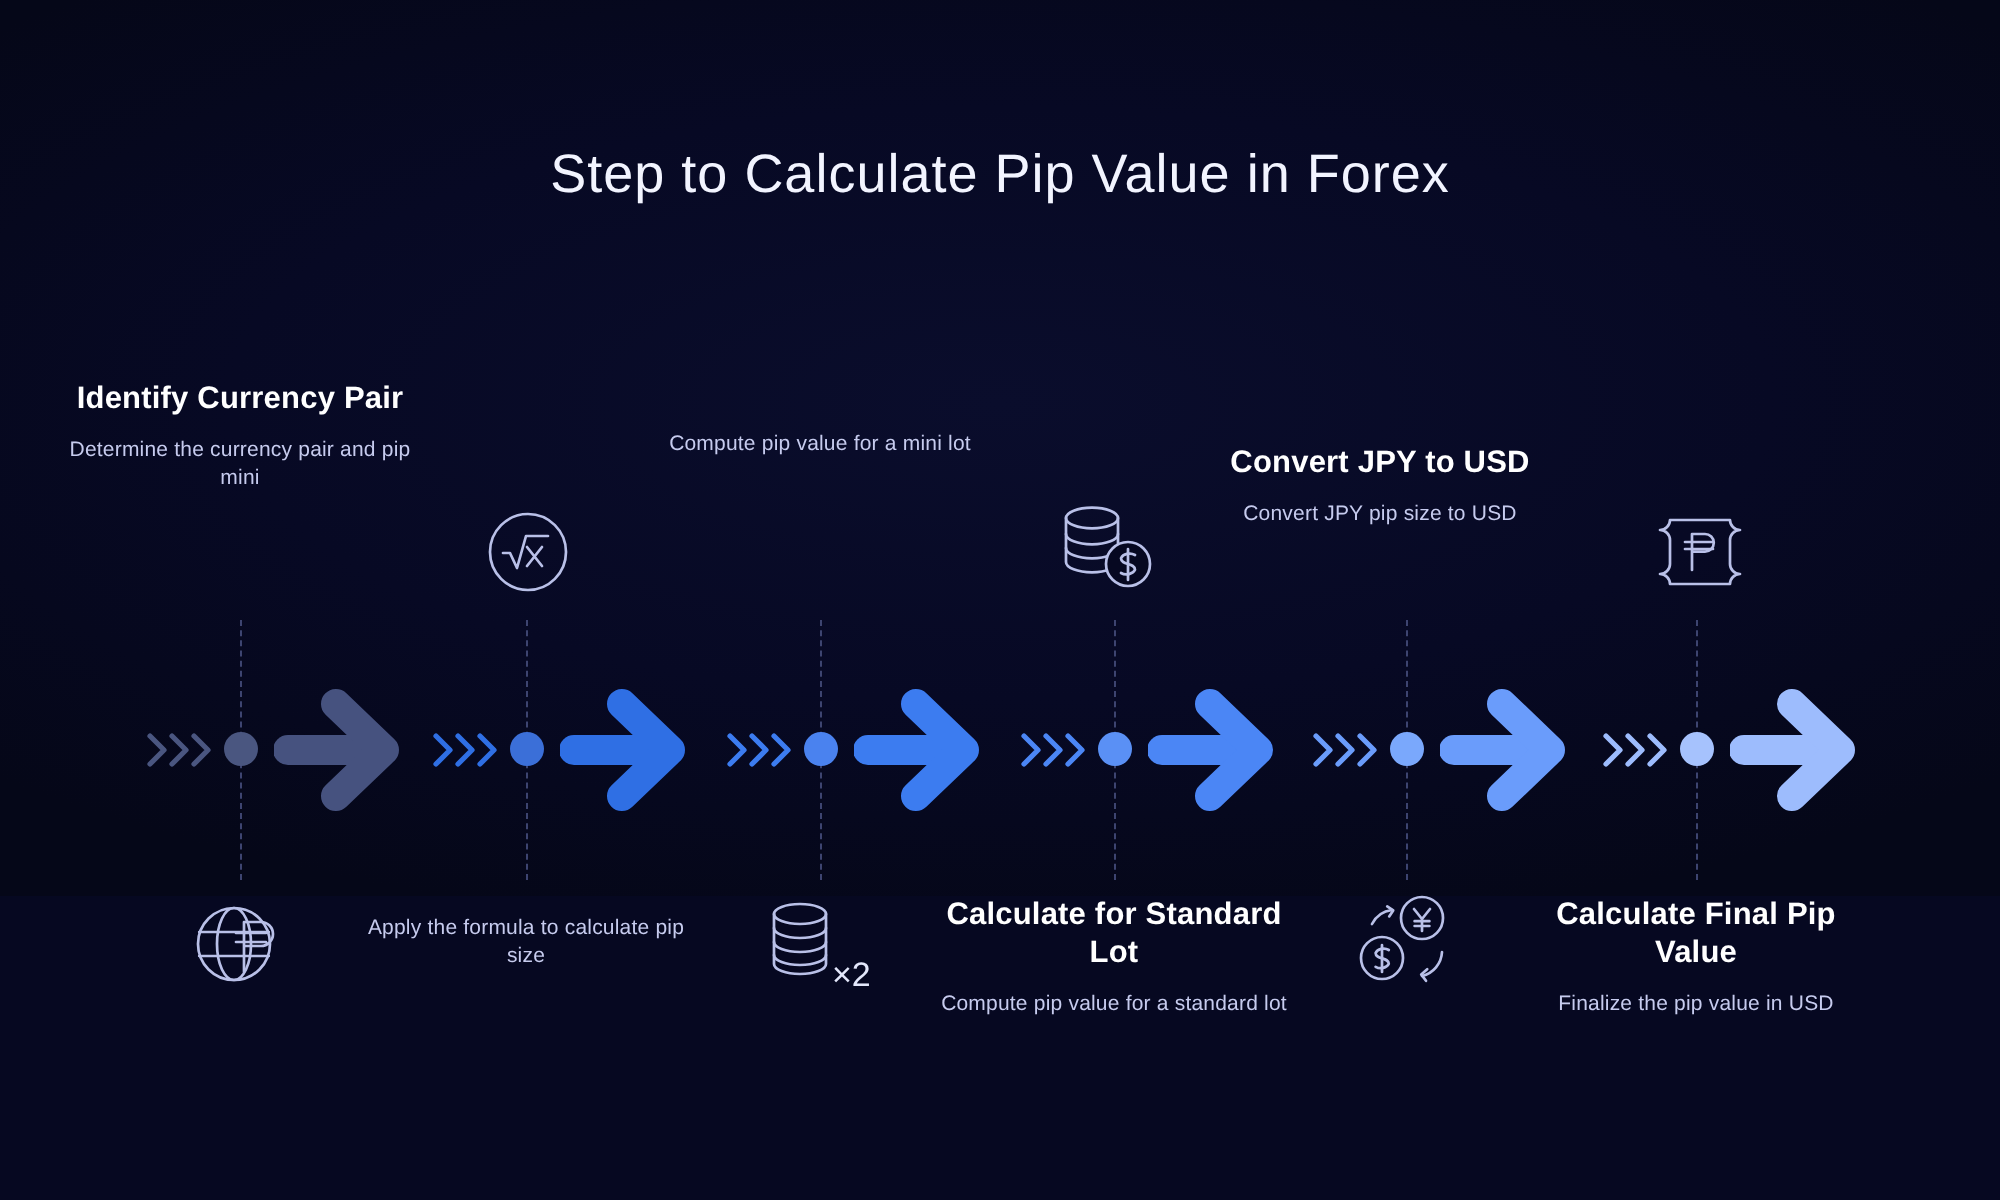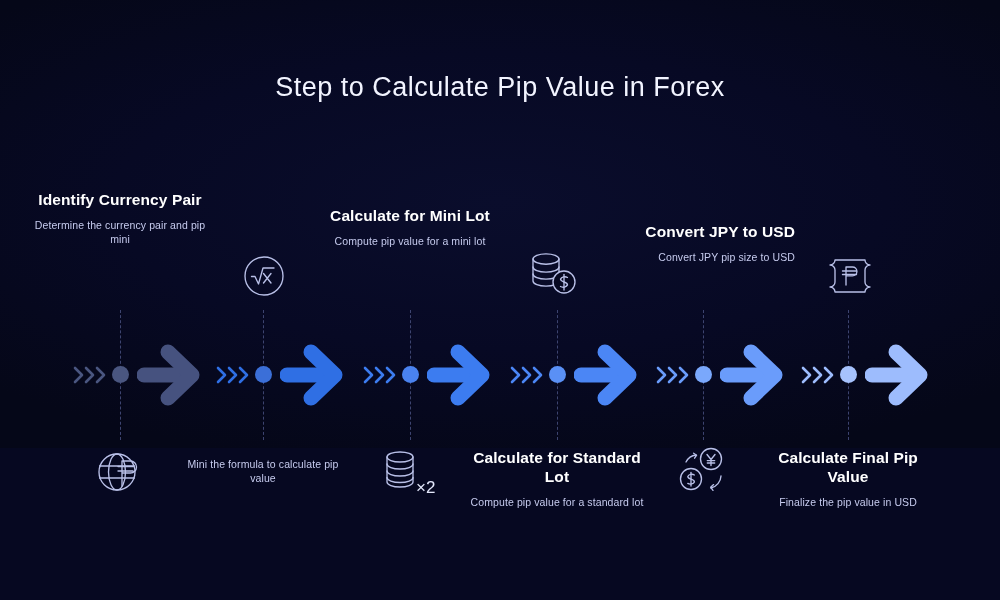--- a/index.html
+++ b/index.html
@@ -105,21 +105,21 @@
     </svg>
     <div class="node" style="left:255px; background:#3b6fd8;"></div>
     <svg class="arrow" style="left:280px;" width="66" height="74" viewBox="0 0 66 74">
       <g fill="none" stroke="#2f6fe4" stroke-width="15" stroke-linecap="round" stroke-linejoin="round">
         <path d="M7 37 L50 37"></path>
           <path d="M31 14 L55 37 L31 60"></path>
       </g>
     </svg>
 
     <div class="block" style="left:175px; top:416px;">
-      <div class="p">Mini the formula to calculate pip value</div>
+      <div class="p">Apply the formula to calculate pip size</div>
     </div>
 
     <div class="icon" style="left:238px; top:218px;">
       <svg width="52" height="52" viewBox="0 0 52 52">
         <circle cx="26" cy="26" r="19" fill="none" stroke="#b9c0e8" stroke-width="1.35"></circle>
         <g fill="none" stroke="#b9c0e8" stroke-width="1.35" stroke-linecap="round" stroke-linejoin="round">
           <path d="M13.5 26.5 L17 26.5 L20.5 34 L25 18 L36 18"></path>
           <path d="M25.5 23.5 L33 33 M33 23.5 L25.5 33"></path>
         </g>
       </svg>
@@ -135,21 +135,20 @@
     </svg>
     <div class="node" style="left:402px; background:#4a82ef;"></div>
     <svg class="arrow" style="left:427px;" width="66" height="74" viewBox="0 0 66 74">
       <g fill="none" stroke="#3c7cf0" stroke-width="15" stroke-linecap="round" stroke-linejoin="round">
         <path d="M7 37 L50 37"></path>
           <path d="M31 14 L55 37 L31 60"></path>
       </g>
     </svg>
 
     <div class="block above" style="left:322px; top:174px;">
-      <div class="h">Calculate for Mini Lot</div>
       <div class="p">Compute pip value for a mini lot</div>
     </div>
 
     <div class="icon" style="left:382px; top:416px;">
       <svg width="60" height="54" viewBox="0 0 60 54">
         <g fill="none" stroke="#b9c0e8" stroke-width="1.35" stroke-linecap="round">
           <ellipse cx="18" cy="9" rx="13" ry="5"></ellipse>
           <path d="M5 9 V34 a13 5 0 0 0 26 0 V9"></path>
           <path d="M5 16 a13 5 0 0 0 26 0"></path>
           <path d="M5 23 a13 5 0 0 0 26 0"></path>
@@ -203,21 +202,21 @@
       </g>
     </svg>
     <div class="node" style="left:695px; background:#7aa8fc;"></div>
     <svg class="arrow" style="left:720px;" width="66" height="74" viewBox="0 0 66 74">
       <g fill="none" stroke="#6a9cfb" stroke-width="15" stroke-linecap="round" stroke-linejoin="round">
         <path d="M7 37 L50 37"></path>
           <path d="M31 14 L55 37 L31 60"></path>
       </g>
     </svg>
 
-    <div class="block above" style="left:619px; top:190px;text-align:right;">
+    <div class="block above" style="left:602px; top:190px;">
       <div class="h">Convert JPY to USD</div>
       <div class="p">Convert JPY pip size to USD</div>
     </div>
 
     <div class="icon" style="left:676px; top:412px;">
       <svg width="56" height="56" viewBox="0 0 56 56">
         <g fill="none" stroke="#b9c0e8" stroke-width="1.35" stroke-linecap="round" stroke-linejoin="round">
           <circle cx="35" cy="15" r="10.5"></circle>
           <path d="M31 10.5 L35 15.5 L39 10.5 M35 15.5 V21.5 M31.3 16.6 H38.7 M31.3 19 H38.7"></path>
           <circle cx="15" cy="35" r="10.5"></circle>

